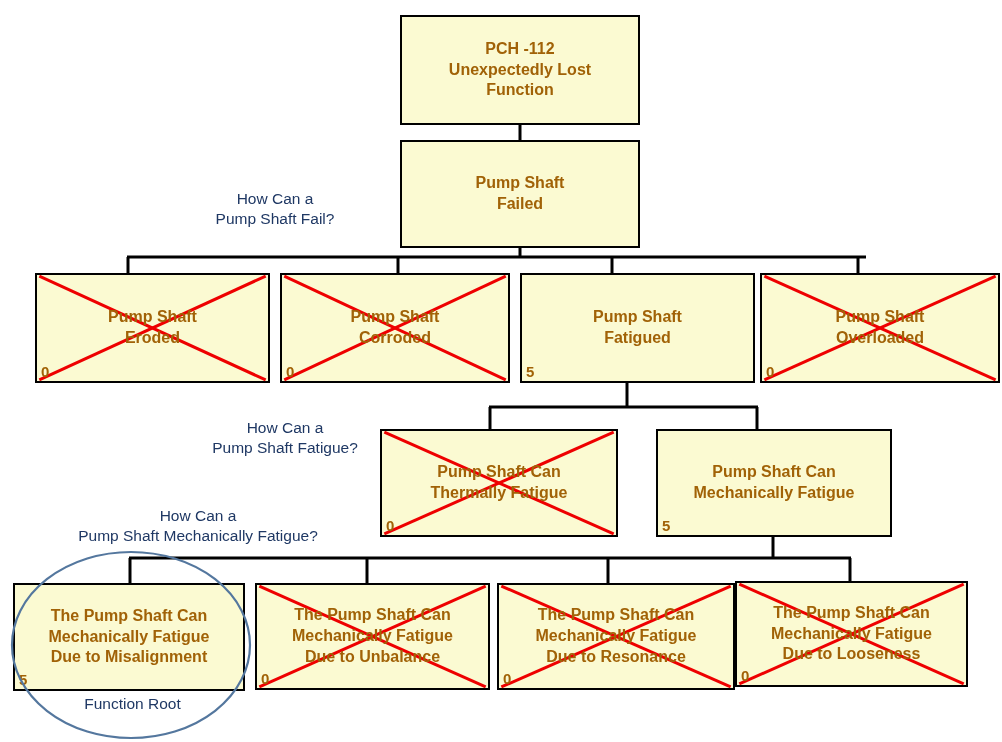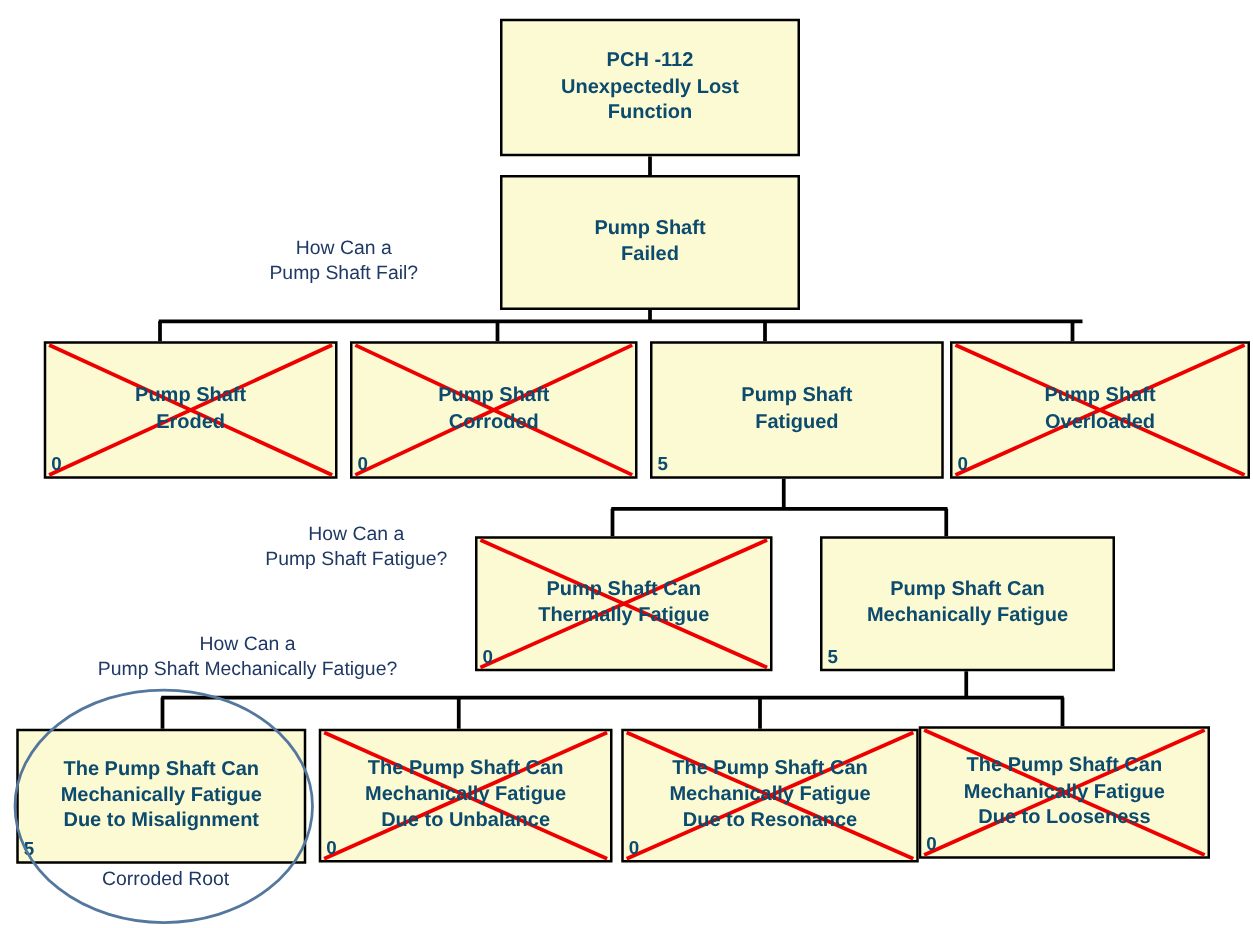--- a/index.html
+++ b/index.html
@@ -4,21 +4,21 @@
 <style>
   html,body{margin:0;padding:0}
   body{font-family:"Liberation Sans",sans-serif;background:#ffffff}
   .canvas{position:relative;width:1002px;height:742px;background:#ffffff;overflow:hidden}
   .connectors{position:absolute;left:0;top:0;width:1002px;height:742px;z-index:1}
   .connectors line{stroke:#000000;stroke-width:3}
   .node{
     position:absolute;z-index:2;box-sizing:border-box;
     background:#FBFAD2;border:2px solid #000000;
     display:flex;align-items:center;justify-content:center;
-    text-align:center;color:#0c4a6e;font-weight:bold;font-size:16px;line-height:1.3;
+    text-align:center;color:#a16207;font-weight:bold;font-size:16px;line-height:1.3;
   }
   .node .label{white-space:pre-line;padding:0 6px;position:relative;z-index:2}
   .node .score{
     position:absolute;left:4px;bottom:1px;z-index:2;
     font-size:15px;font-weight:bold;line-height:1.1;
   }
   .xmark{position:absolute;left:0;top:0;width:100%;height:100%;z-index:1;overflow:visible}
   .xmark line{stroke:#EE0000;stroke-width:3;vector-effect:non-scaling-stroke}
   .annotation{
     position:absolute;z-index:3;color:#1F3864;
@@ -164,19 +164,19 @@
 
   <div class="annotation" style="left:160px;top:189px;width:230px">How Can a
 Pump Shaft Fail?</div>
 
   <div class="annotation" style="left:180px;top:418px;width:210px">How Can a
 Pump Shaft Fatigue?</div>
 
   <div class="annotation" style="left:38px;top:506px;width:320px">How Can a
 Pump Shaft Mechanically Fatigue?</div>
 
-  <div class="annotation" style="left:55px;top:694px;width:155px">Corroded Root</div>
+  <div class="annotation" style="left:55px;top:694px;width:155px">Function Root</div>
 
   <svg class="overlay">
     <ellipse cx="131" cy="645" rx="119" ry="93"></ellipse>
   </svg>
 
 </div>
 
 </body></html>

